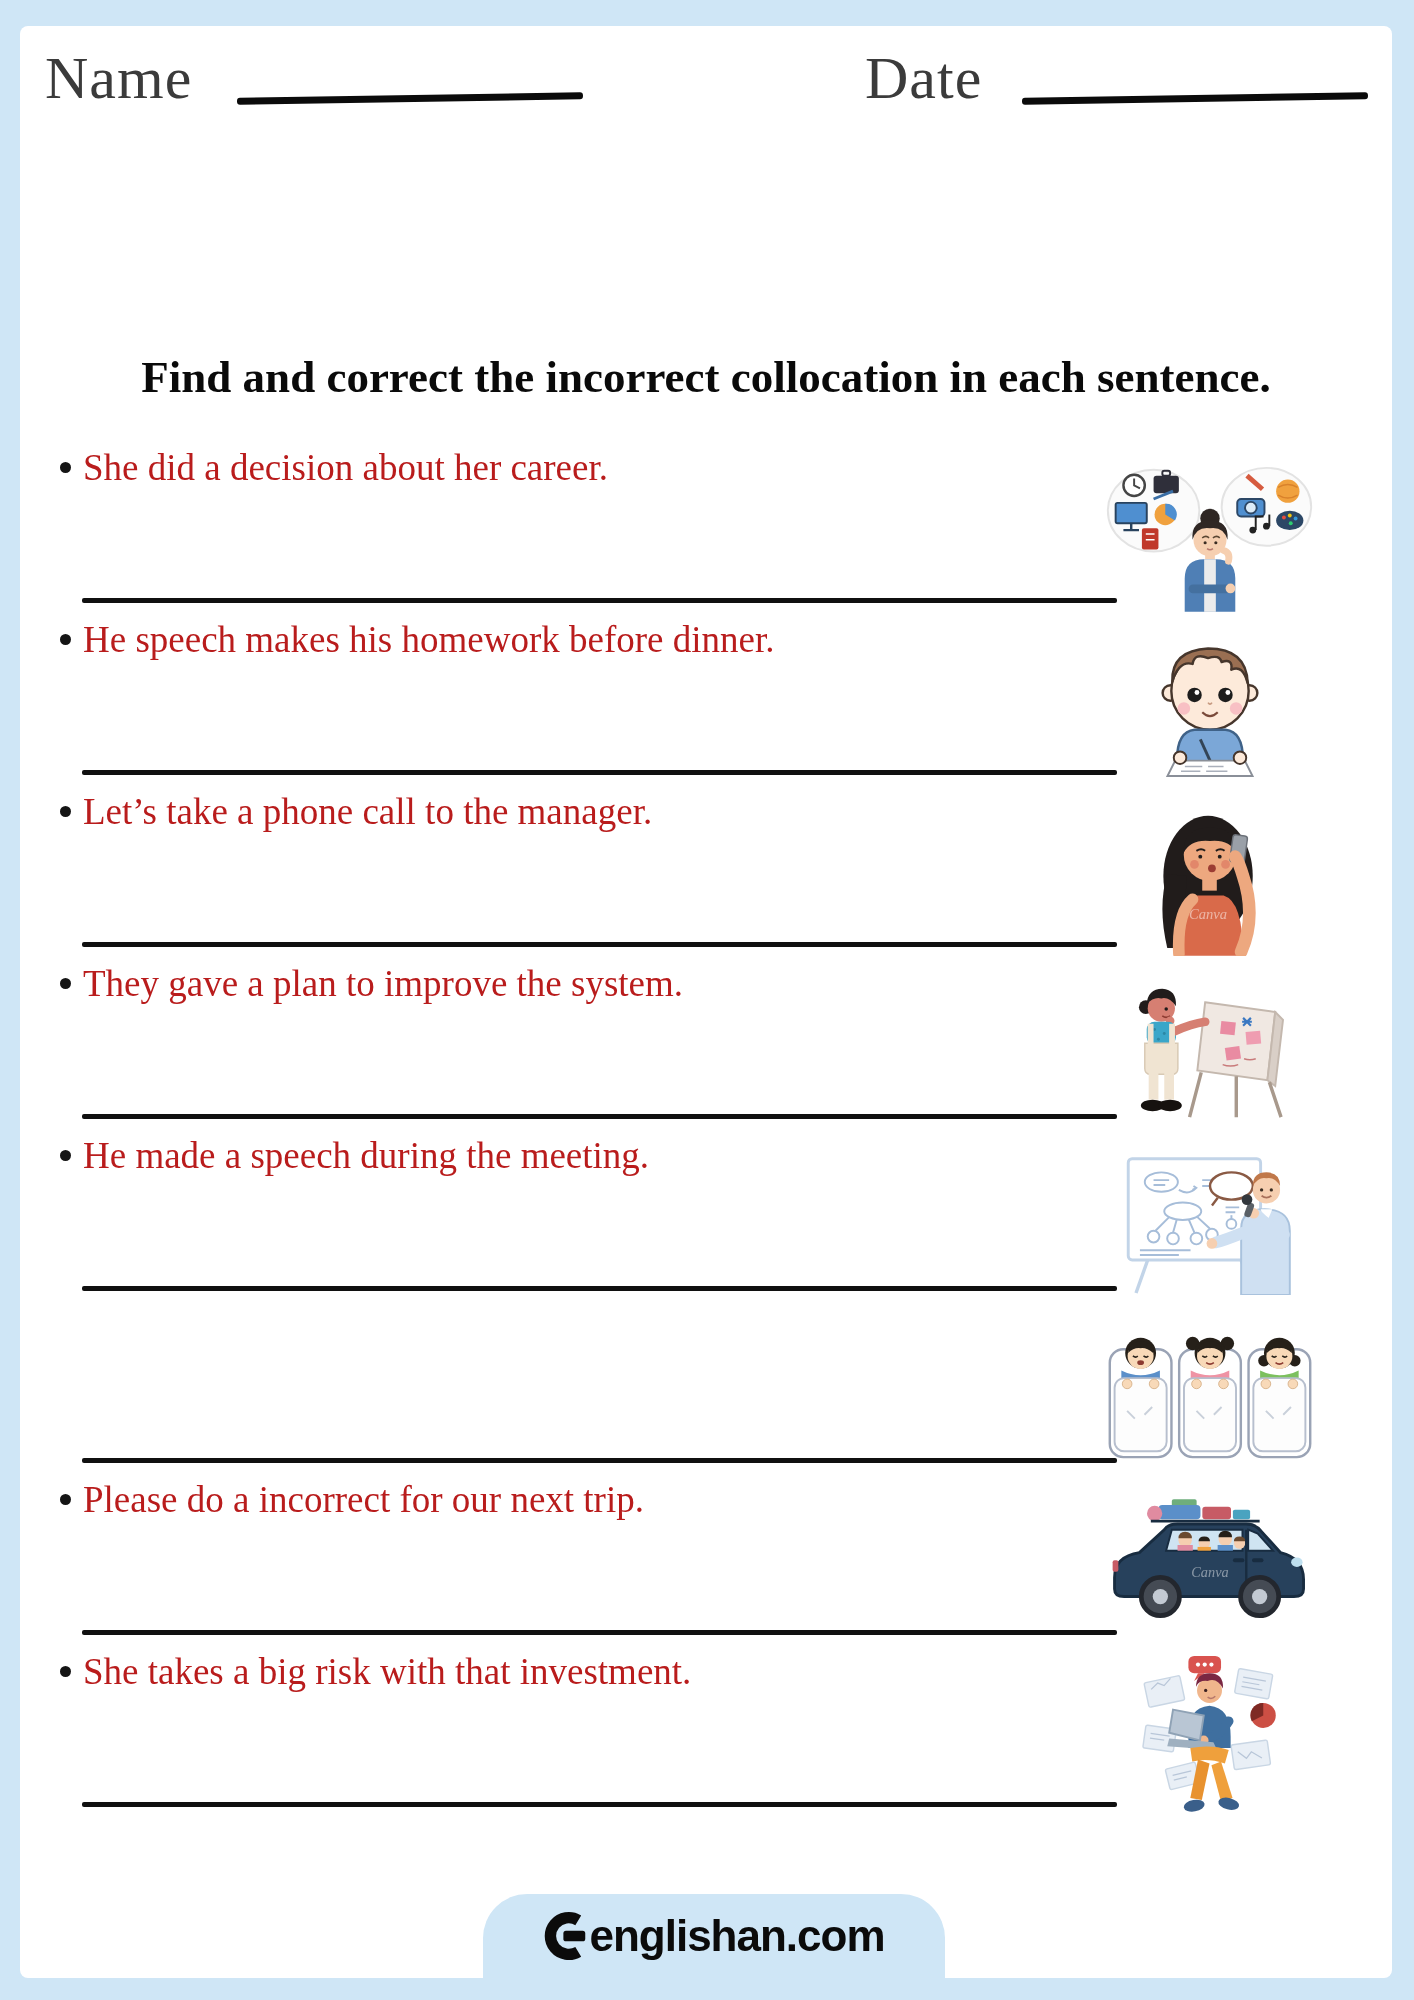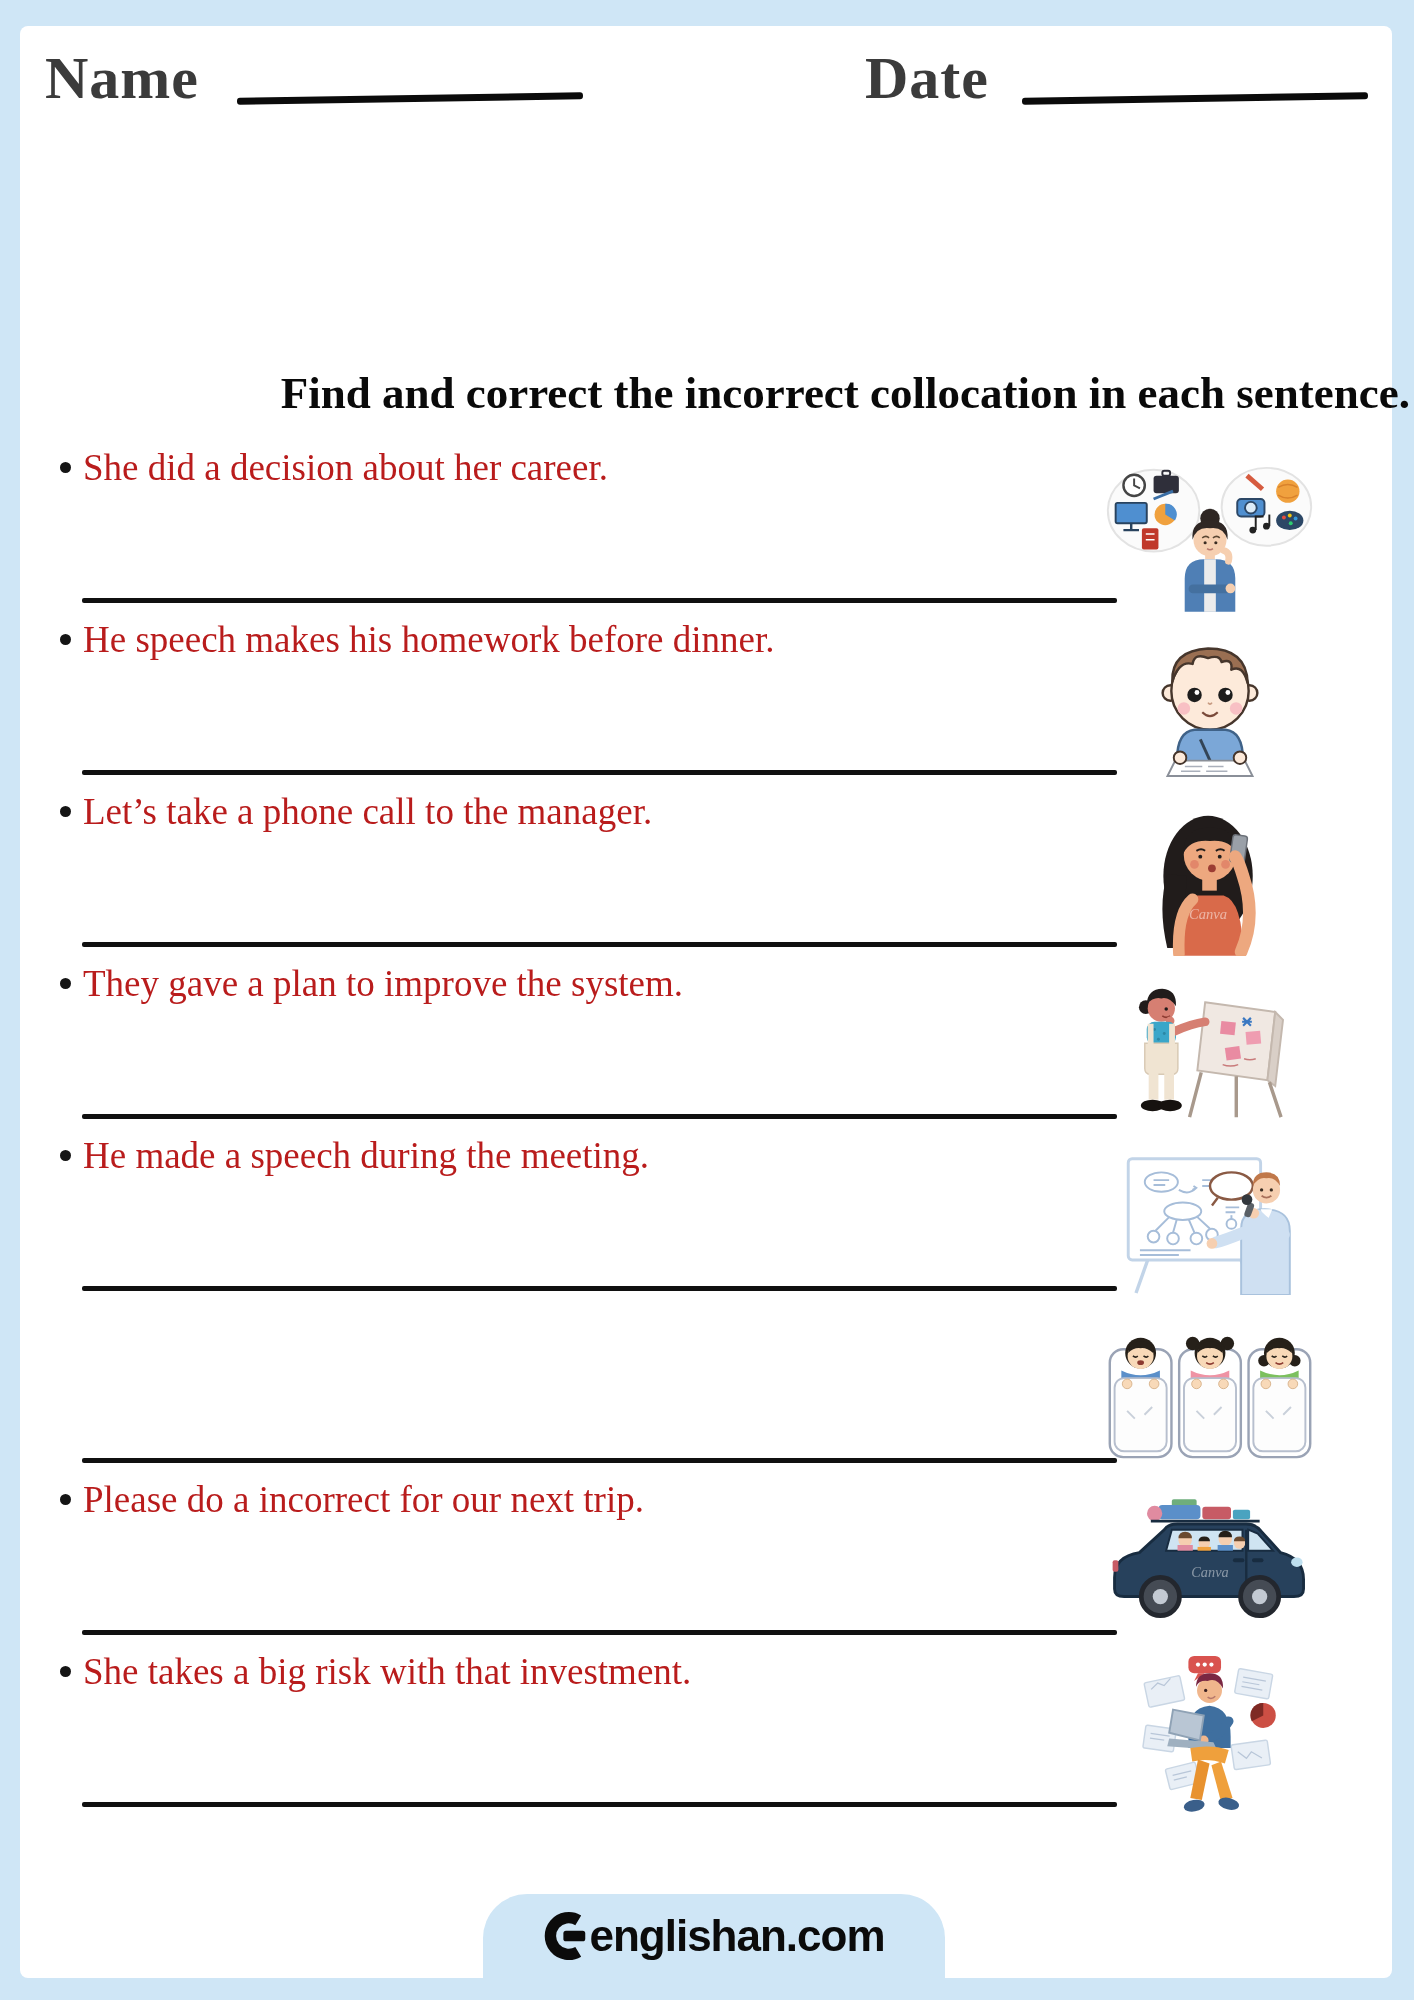--- a/index.html
+++ b/index.html
@@ -6,39 +6,39 @@
   body{
     width:1414px;height:2000px;position:relative;overflow:hidden;
     background:#cfe6f6;
     font-family:"Liberation Serif",serif;
   }
   .paper{
     position:absolute;left:20px;top:26px;width:1372px;height:1952px;
     background:#ffffff;border-radius:8px;
   }
   .hdr-label{
-    position:absolute;font-weight:bold;font-size:60px;color:#3b3b3b;
+    position:absolute;font-weight:normal;font-size:60px;color:#3b3b3b;
     letter-spacing:1px;line-height:1;
   }
   #name-label{left:25px;top:22px}
   #date-label{left:845px;top:22px}
   .hdr-line{
     position:absolute;height:7px;background:#0b0b0b;border-radius:3px;
     transform:rotate(-0.9deg);
   }
   #name-line{left:217px;top:69px;width:346px}
   #date-line{left:1002px;top:69px;width:346px}
   .title{
     position:absolute;top:166px;left:0;width:100%;text-align:center;
     font-family:"Liberation Sans",sans-serif;font-weight:bold;
     font-size:128px;line-height:1;letter-spacing:-3px;color:#14bfc7;
   }
   .instruction{
-    position:absolute;top:343px;left:0;width:100%;text-align:right;
-    font-weight:bold;font-size:45px;line-height:1.1;color:#0a0a0a;padding-left:18px;
+    position:absolute;top:327px;left:0;width:100%;text-align:center;
+    font-weight:bold;font-size:45px;line-height:1.1;color:#0a0a0a;
   }
   .items{position:absolute;left:0;top:419px;width:100%}
   .item{position:relative;height:172px}
   .sentence-row{display:flex;align-items:flex-start;padding-left:40px}
   .bullet{
     width:11px;height:11px;border-radius:50%;background:#151515;
     margin-top:17px;flex:none;
   }
   .sentence{margin-left:12px;font-size:37px;line-height:46px;color:#b91c1c}
   .answer-line{

